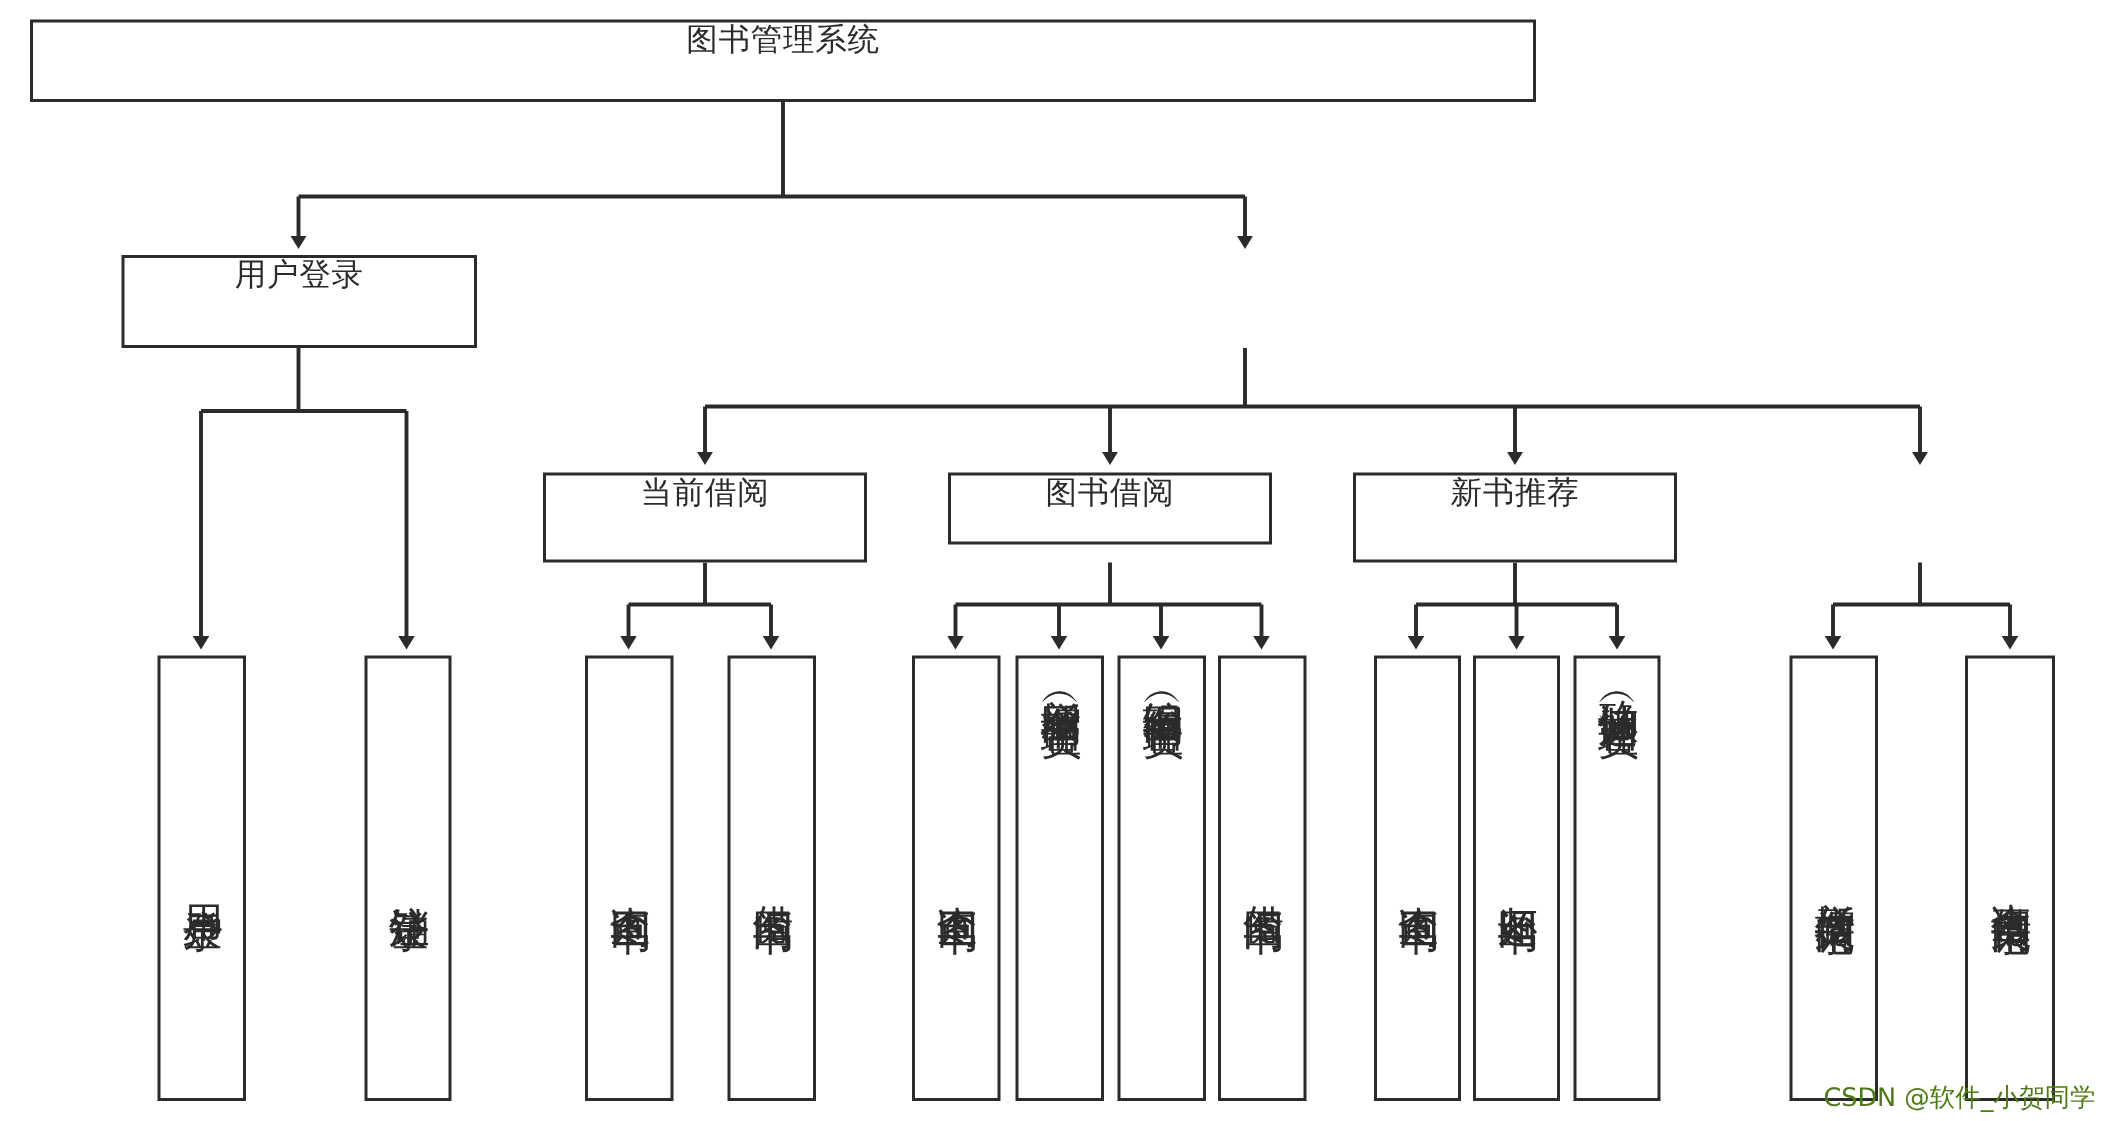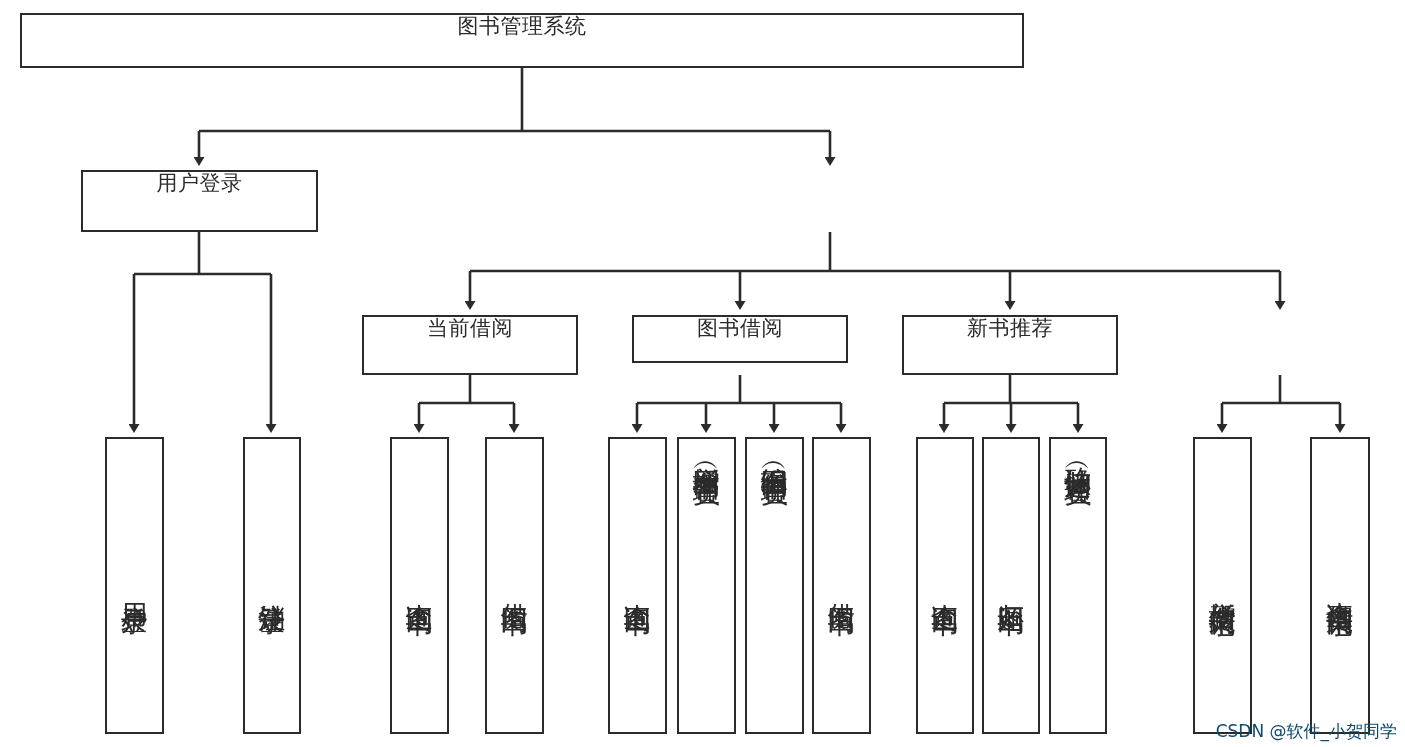--- a/index.html
+++ b/index.html
@@ -60,21 +60,21 @@
   }
   .node.v.centered {
     align-items: center;
     padding-top: 0;
   }
   #watermark {
     position: absolute;
     right: 8px;
     bottom: 4px;
     font-size: 17px;
-    color: #0c4a6e;
+    color: #4d7c0f;
     white-space: nowrap;
     font-family: "DejaVu Sans", "Liberation Sans", sans-serif;
   }
 </style>
 </head>
 <body>
 
 <div id="diagram-root">
 
   <svg id="edges" viewBox="0 0 1405 747" xmlns="http://www.w3.org/2000/svg">

